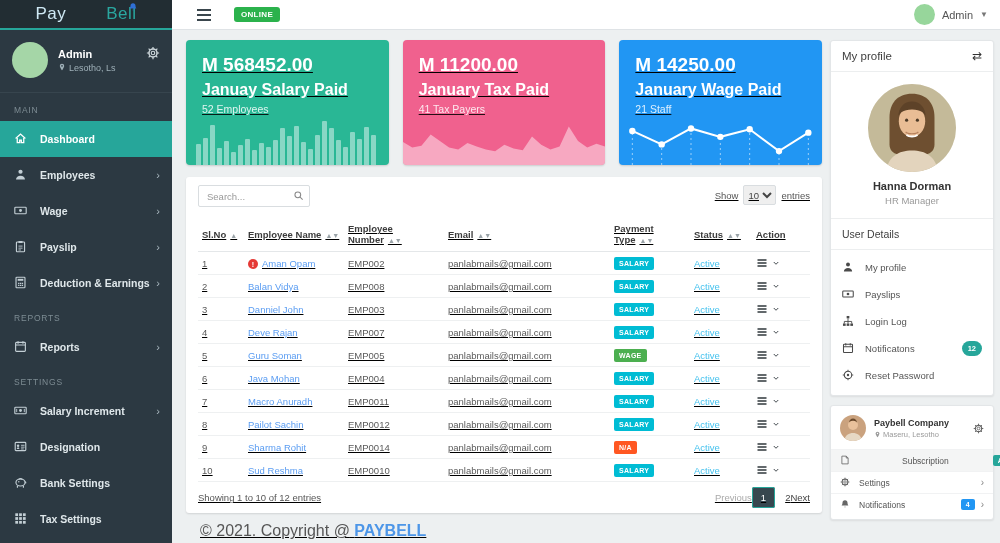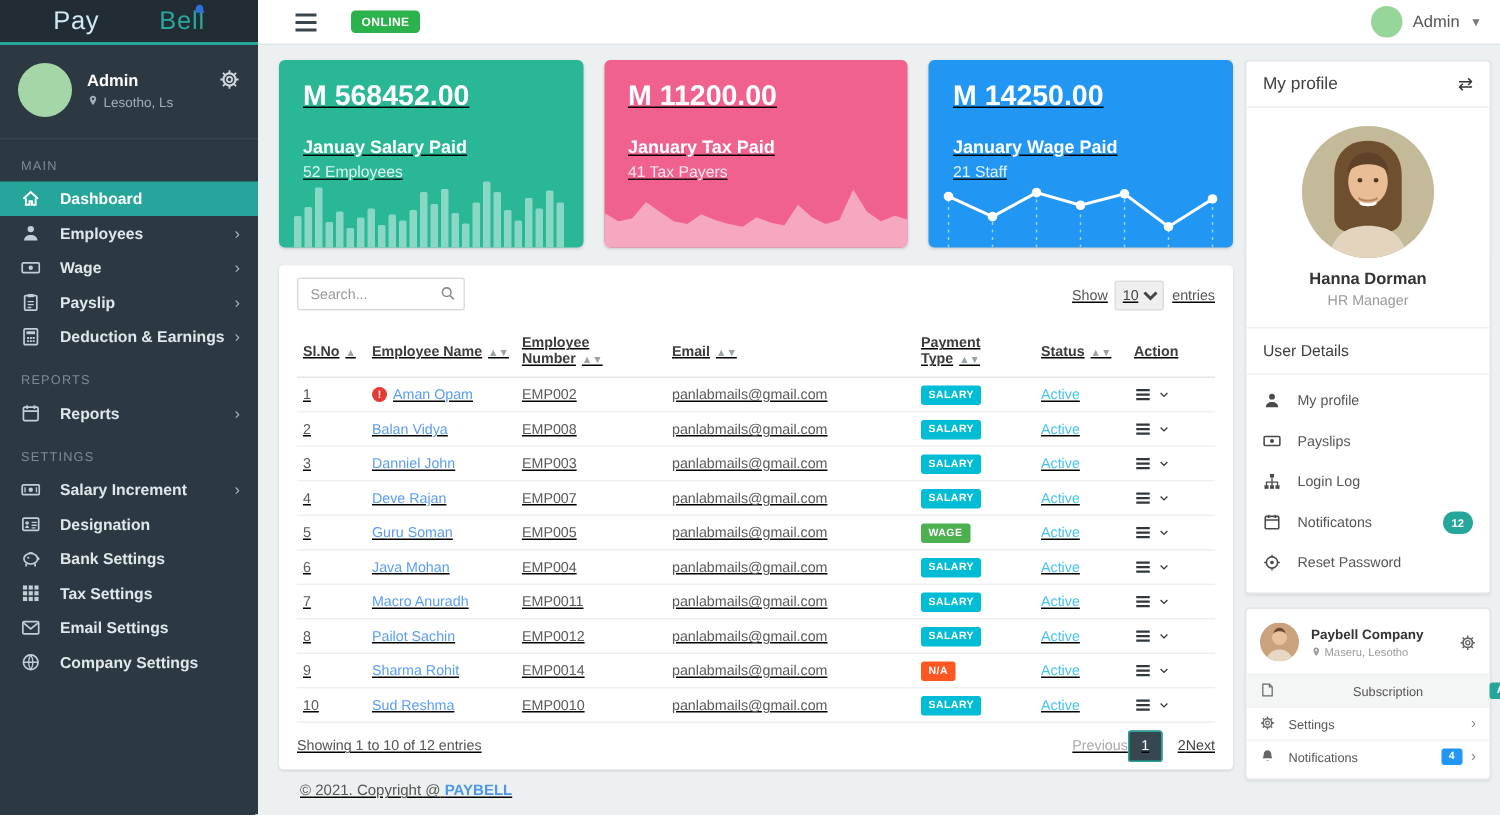--- a/index.html
+++ b/index.html
@@ -18,21 +18,21 @@
   .side-profile { display:flex; align-items:center; padding:12px 12px 14px 12px; border-bottom:1px solid #37454e; position:relative; }
   .side-avatar { width:36px; height:36px; border-radius:50%; background:#a5d6a7; flex:none; }
   .side-prof-txt { margin-left:10px; }
   .side-prof-name { font-size:11px; font-weight:bold; color:#fff; }
   .side-prof-loc { font-size:9px; color:#9fb0b8; margin-top:3px; display:flex; align-items:center; gap:3px; }
   .side-prof-loc .icn svg { width:8px; height:8px; }
   .side-gear { position:absolute; right:12px; top:16px; color:#cfd8dc; cursor:pointer; }
   .side-gear svg { width:14px; height:14px; }
 
   .side-section-label { font-size:8.5px; letter-spacing:.8px; color:#7d8c93; padding:12px 14px 6px 14px; }
-  .side-item { display:flex; align-items:center; height:23px; padding:0 12px 0 14px; font-size:10.5px; font-weight:bold; color:#dfe7ea; cursor:pointer; position:relative; }
+  .side-item { display:flex; align-items:center; height:36px; padding:0 12px 0 14px; font-size:10.5px; font-weight:bold; color:#dfe7ea; cursor:pointer; position:relative; }
   .side-item .icn { width:14px; height:14px; margin-right:12px; color:#c3cfd5; flex:none; }
   .side-item .icn svg { width:13px; height:13px; display:block; }
   .side-item.active { background:#26a69a; color:#fff; }
   .side-item.active .icn { color:#fff; }
   .side-item .arrow { position:absolute; right:12px; font-size:11px; color:#a9b8bf; font-weight:normal; }
 
   
   .main-col { flex:1; display:flex; flex-direction:column; height:543px; }
   .topbar { height:30px; background:#fff; border-bottom:1px solid #dfe3e6; display:flex; align-items:center; padding:0 14px; }
   .hamburger { color:#3a464d; cursor:pointer; margin-left:10px; }
@@ -44,30 +44,30 @@
   .top-caret { font-size:8px; color:#777; }
 
   .content-row { flex:1; display:flex; padding:10px 8px 0 14px; gap:8px; overflow:hidden; }
   .center-col { width:636px; min-width:636px; display:flex; flex-direction:column;text-decoration:underline; }
 
   
   .cards-row { display:flex; gap:14px; height:128px; }
   .stat-card { flex:1; border-radius:4px; color:#fff; position:relative; overflow:hidden; box-shadow:0 1px 2px rgba(0,0,0,.15); }
   .stat-pad { padding:14px 16px 0 16px; position:relative; z-index:2; }
   .stat-amount { font-size:19px; font-weight:bold; }
-  .stat-title { font-size:12px; font-weight:bold; margin-top:15px; }
+  .stat-title { font-size:16px; font-weight:bold; margin-top:5px; }
   .stat-sub { font-size:10.5px; margin-top:4px; opacity:.85; }
   .stat-chart { position:absolute; left:0; right:0; bottom:0; height:46px; z-index:1; }
   .bars { display:flex; align-items:flex-end; gap:2px; padding:0 10px; height:46px; }
   .bars div { width:5px; background:rgba(255,255,255,.45); border-radius:1px 1px 0 0; }
   .stat-chart svg { display:block; width:100%; height:100%; }
 
   
   .table-card { background:#fff; border-radius:3px; margin-top:12px; box-shadow:0 1px 2px rgba(0,0,0,.12); padding:8px 12px 6px 12px; flex:1; display:flex; flex-direction:column; }
-  .table-top { display:flex; align-items:flex-end;gap:32px; }
+  .table-top { display:flex; align-items:flex-start;gap:32px; }
   .search-wrap { position:relative; }
   .search-input { width:112px; height:22px; border:1px solid #d9dde0; border-radius:2px; font-size:9.5px; padding:0 22px 0 8px; color:#444; outline:none; font-family:"Liberation Sans",sans-serif; }
   .search-input::placeholder { color:#999; }
   .search-icn { position:absolute; right:6px; top:5px; color:#888; }
   .search-icn svg { width:11px; height:11px; display:block; }
   .show-wrap { margin-left:auto; display:flex; align-items:center; gap:5px; font-size:9.5px; color:#555; }
   .show-select { height:20px; font-size:9.5px; border:1px solid #d9dde0; border-radius:2px; color:#444; font-family:"Liberation Sans",sans-serif; }
 
   table.emp { width:100%; border-collapse:collapse; table-layout:fixed; margin-top:10px; }
   table.emp th { text-align:left; font-size:9.5px; color:#3c3c3c; padding:6px 4px; border-bottom:1px solid #e4e7e9; }
@@ -81,21 +81,21 @@
   .action-cell svg { display:block; }
 
   .table-bottom { display:flex; align-items:center; margin-top:10px; padding-bottom:4px; }
   .summary { font-size:9.5px; color:#555; }
   .pager { margin-left:auto; display:flex; align-items:center; font-size:9.5px; }
   .pg-prev { color:#aaa; cursor:default; }
   .pg-num { color:#444; cursor:pointer; }
   .pg-num.active { background:#37474f; color:#fff; padding:4px 8px; border-radius:2px; border:1px solid #26a69a; }
   .pg-next { color:#444; cursor:pointer; }
 
-  .page-footer { font-size:10px; color:#555; padding:9px 0 0 14px; height:30px; }
+  .page-footer { font-size:16px; color:#555; padding:9px 0 0 14px; height:30px; }
   .page-footer a { color:#4d96e8; text-decoration:none; font-weight:bold; cursor:pointer; }
 
   
   .right-col { width:164px; min-width:164px; display:flex; flex-direction:column; }
   .panel-card { background:#fff; border:1px solid #e3e6e8; border-radius:3px; box-shadow:0 1px 2px rgba(0,0,0,.08); }
   .profile-card { }
   .profile-head { display:flex; align-items:center; padding:9px 11px; border-bottom:1px solid #eceeef; }
   .profile-head-title { font-size:11.5px; color:#3f3f3f; }
   .swap-icn { margin-left:auto; font-size:12px; color:#333; cursor:pointer; line-height:1; }
   .photo-wrap { display:flex; justify-content:center; padding:12px 0 8px 0; }

